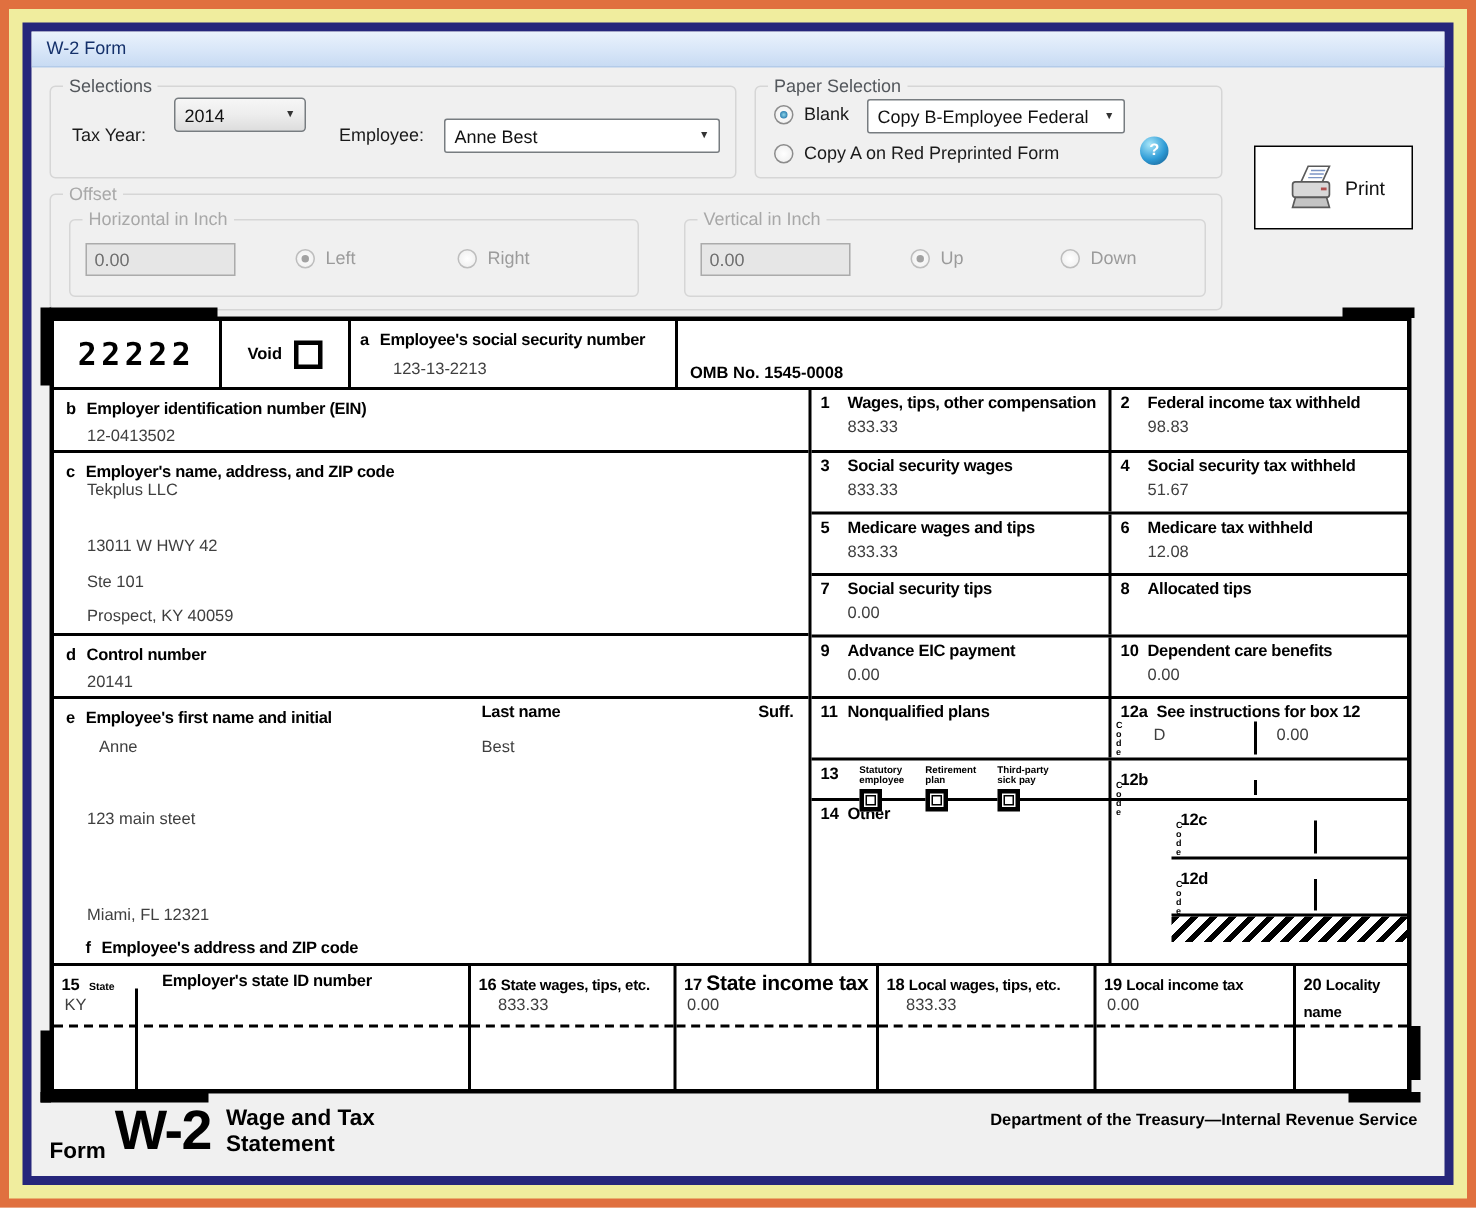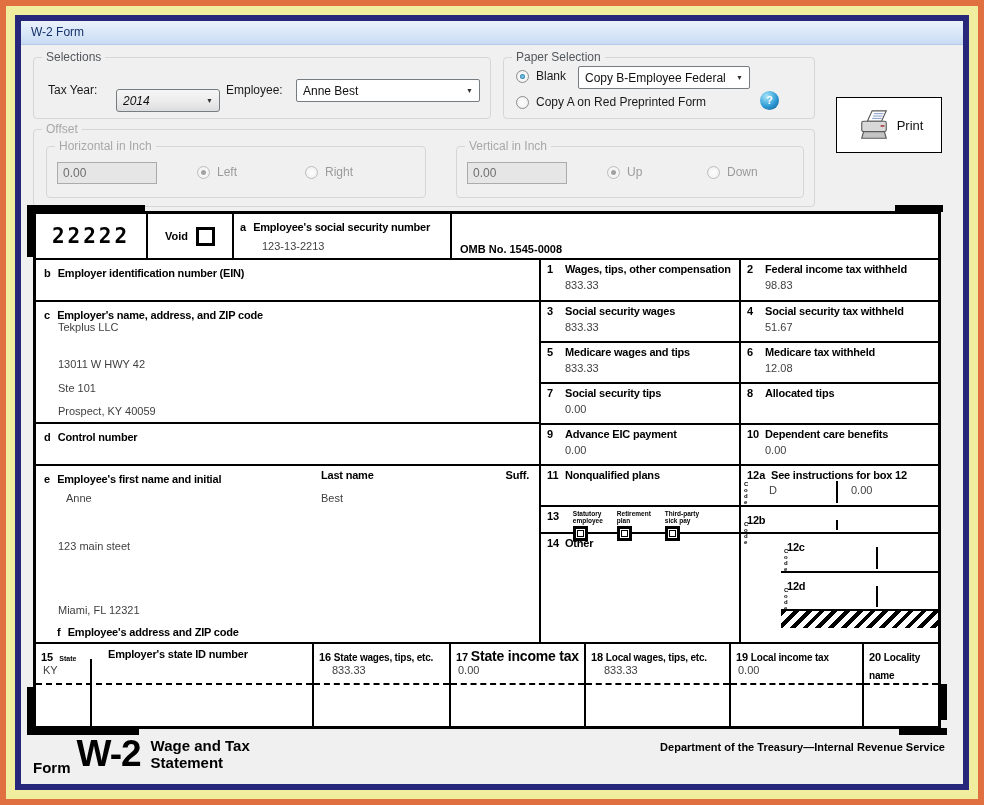--- a/index.html
+++ b/index.html
@@ -115,21 +115,21 @@
 <div class="frame-navy">
 <div class="window">
 
   <div class="titlebar">
     <span>W-2 Form</span>
   </div>
 
   <div class="grp" style="left:12px; top:36px; width:458px; height:62px;">
     <span class="grp-label">Selections</span>
     <span class="ctl" style="left:14px; top:25px;">Tax Year:</span>
-    <div class="combo gray" style="left:82px; top:31px; width:104px;font-style:italic;">
+    <div class="combo gray" style="left:82px; top:7px; width:88px;">
       <span>2014</span>
       <span class="arr">▼</span>
     </div>
     <span class="ctl" style="left:192px; top:25px;">Employee:</span>
     <div class="combo" style="left:262px; top:21px; width:184px;">
       <span>Anne Best</span>
       <span class="arr">▼</span>
     </div>
   </div>
 
@@ -203,30 +203,32 @@
           <div class="fval" style="margin:5px 0 0 22px;">123-13-2213</div>
         </div>
         <div class="comb">OMB No. 1545-0008</div>
       </div>
 
       <div class="mainarea">
 
         <div class="leftcol">
           <div class="lcell" style="height:42px;">
             <div><span class="fletter">b</span><span class="fl">Employer identification number (EIN)</span></div>
+            <div class="fval" style="margin:4px 0 0 14px;">12-0413502</div>
           </div>
           <div class="lcell" style="height:122px; position:relative;">
             <div><span class="fletter">c</span><span class="fl">Employer's name, address, and ZIP code</span></div>
             <div class="fval" style="position:absolute; left:22px; top:19px;">Tekplus LLC</div>
             <div class="fval" style="position:absolute; left:22px; top:56px;">13011 W HWY 42</div>
             <div class="fval" style="position:absolute; left:22px; top:80px;">Ste 101</div>
             <div class="fval" style="position:absolute; left:22px; top:103px;">Prospect, KY 40059</div>
           </div>
           <div class="lcell" style="height:42px;">
             <div><span class="fletter">d</span><span class="fl">Control number</span></div>
+            <div class="fval" style="margin:4px 0 0 14px;">20141</div>
           </div>
           <div class="ecell">
             <div class="abs" style="left:8px; top:3px;"><span class="fletter">e</span><span class="fl">Employee's first name and initial</span></div>
             <div class="abs fl" style="left:285px; top:3px;">Last name</div>
             <div class="abs fl" style="right:10px; top:3px;">Suff.</div>
             <div class="abs fval" style="left:30px; top:26px;">Anne</div>
             <div class="abs fval" style="left:285px; top:26px;">Best</div>
             <div class="abs fval" style="left:22px; top:74px;">123 main steet</div>
             <div class="abs fval" style="left:22px; top:138px;">Miami, FL 12321</div>
             <div class="abs" style="left:8px; bottom:2px;margin-left:13px;"><span class="fletter">f</span><span class="fl">Employee's address and ZIP code</span></div>

